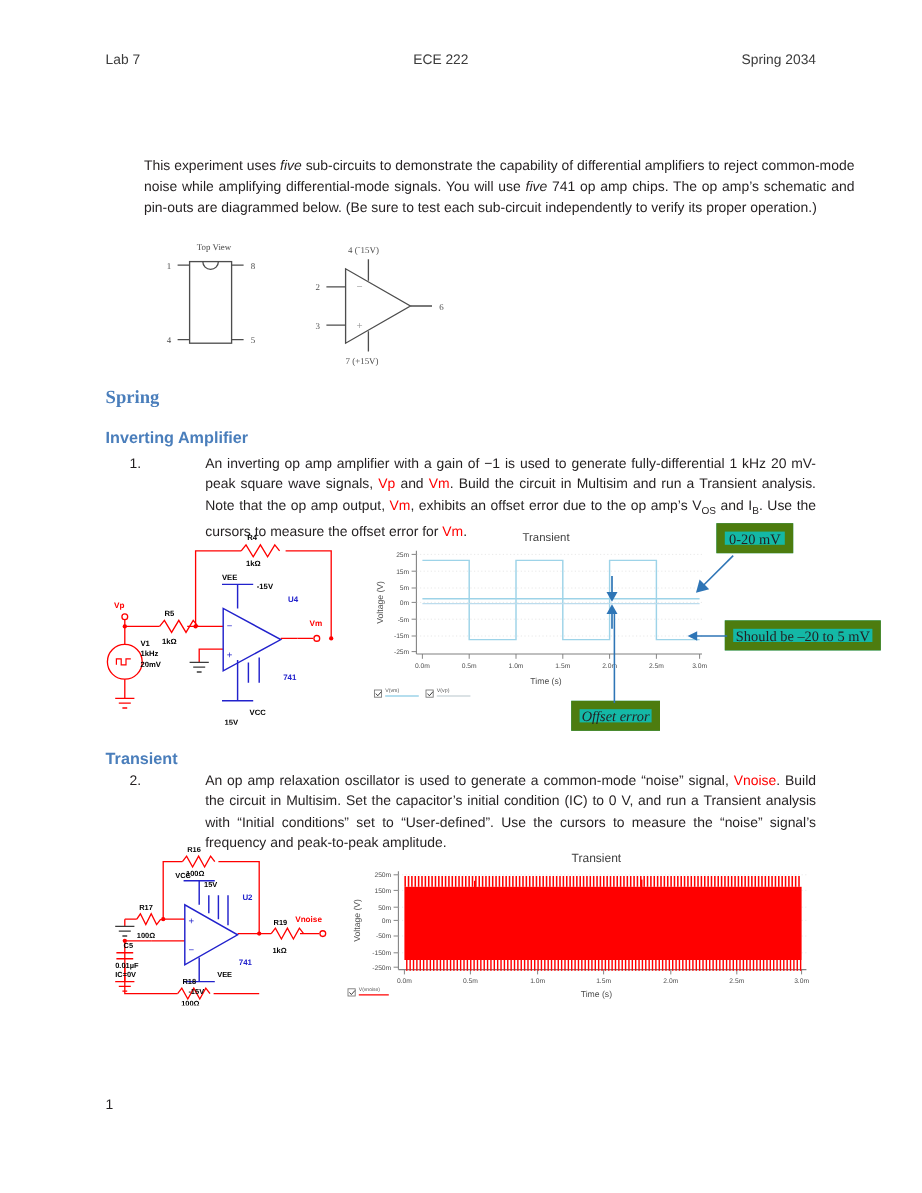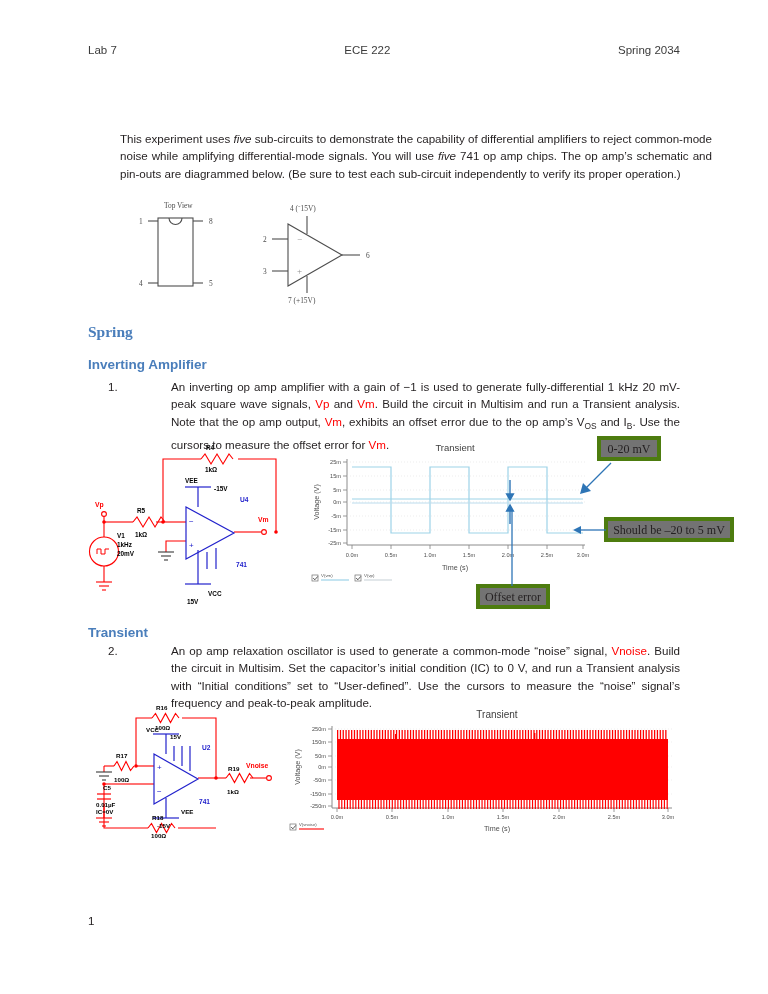--- a/index.html
+++ b/index.html
@@ -91,22 +91,22 @@
   }
   .red { color: #ff0000; }
   .ital { font-style: italic; }
   sub { font-size: 8.4px; }
   
   .fig { position: absolute; }
   .fig svg { display: block; }
   
   .callout {
     position: absolute;
-    border: 4px solid #4d7c0f;
-    background: #737373;
+    border: 7px solid #4d7c0f;
+    background: #14b8a6;
     font-family: "Liberation Serif", serif;
     font-size: 12px;
     color: #231f20;
     text-align: center;
     line-height: 1;
     display: flex;
     align-items: center;
     justify-content: center;
     box-sizing: border-box;
   }
@@ -371,21 +371,21 @@
     <line x1="36" y1="4" x2="10" y2="30" stroke="#2e75b6" stroke-width="1.3"></line>
     <path d="M5,35 l3,-11 l8,8 Z" fill="#2e75b6"></path>
   </svg>
 
   <div class="callout" style="left:604px; top:517px; width:130px; height:25px;">Should be –20 to 5 mV</div>
   <svg class="fig" style="left:570px; top:521px;" width="38" height="18" viewBox="0 0 38 18" xmlns="http://www.w3.org/2000/svg">
     <line x1="36" y1="9" x2="9" y2="9" stroke="#2e75b6" stroke-width="1.3"></line>
     <path d="M3,9 l8,-4 l0,8 Z" fill="#2e75b6"></path>
   </svg>
 
-  <div class="callout" style="left:476px; top:584px; width:74px; height:25px;">Offset error</div>
+  <div class="callout" style="left:476px; top:584px; width:74px; height:25px;font-style:italic;">Offset error</div>
   <svg class="fig" style="left:505px; top:508px;" width="14" height="78" viewBox="0 0 14 78" xmlns="http://www.w3.org/2000/svg">
     <line x1="7" y1="78" x2="7" y2="2" stroke="#2e75b6" stroke-width="1.3"></line>
   </svg>
 
   <div class="h3" style="top:625px;">Transient</div>
 
   <div class="listitem" style="top:642px;">
     <span class="listnum">2.</span>
     <span class="listbody"><span>An op amp relaxation oscillator is used to generate a common-mode “noise” signal, </span><span class="red">Vnoise</span><span>. Build the circuit in Multisim. Set the capacitor’s initial condition (IC) to 0 V, and run a Transient analysis with “Initial conditions” set to “User-defined”. Use the cursors to measure the “noise” signal’s frequency and peak-to-peak amplitude.</span></span>
   </div>

